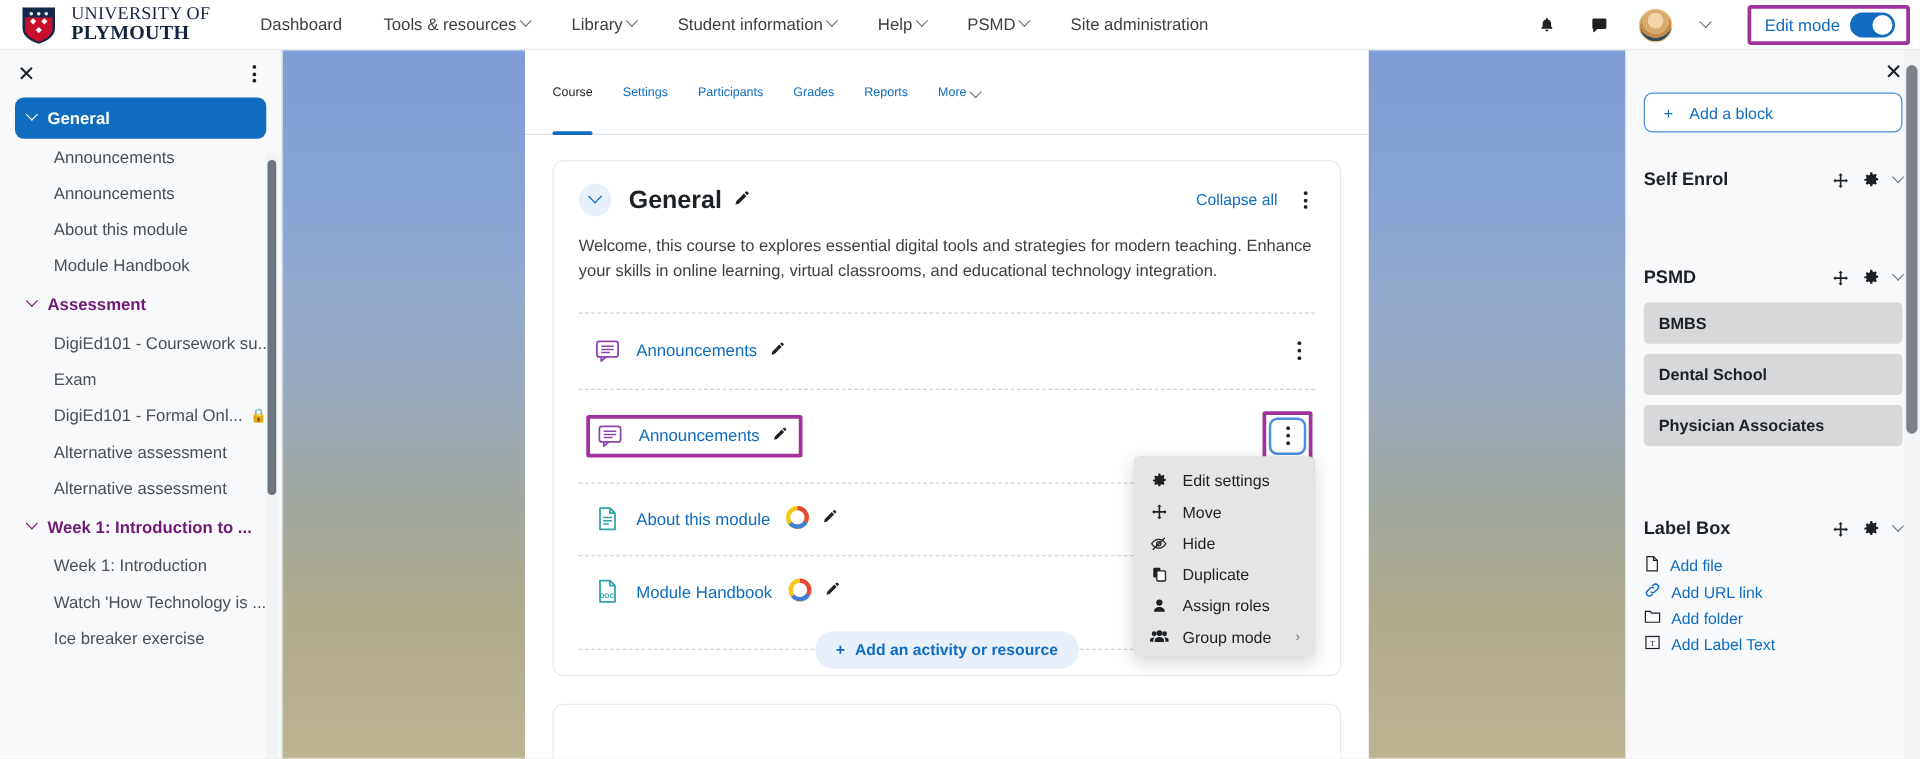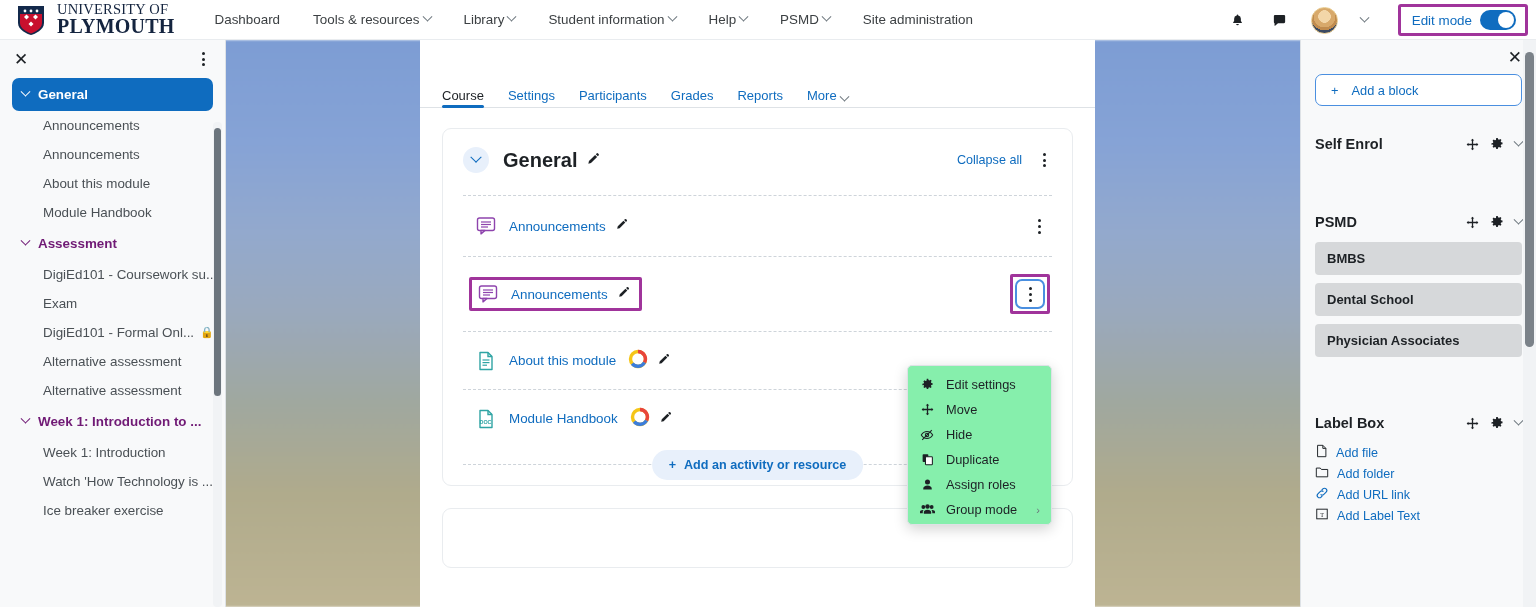--- a/index.html
+++ b/index.html
@@ -37,21 +37,21 @@
   .crest {
     width: 34px; height: 34px; position: relative;
   }
   .brand-text {
     margin-left: 9px;
     font-family: "Liberation Serif", serif;
     line-height: 0.96;
     color: #14243f;
   }
   .brand-l1 { font-size: 14.5px; letter-spacing: .2px; }
-  .brand-l2 { font-size: 20px; font-weight: bold; letter-spacing: .2px; }
+  .brand-l2 { font-size: 16px; font-weight: bold; letter-spacing: .2px; }
 
   #mainnav { display: flex; align-items: center; margin-left: 40px; gap: 33px; }
   .navitem {
     font-size: 13.4px; color: #3c4043; white-space: nowrap;
     cursor: pointer; display: flex; align-items: center; gap: 4px;
   }
   .caret {
     display: inline-block; width: 7px; height: 7px;
     border-right: 1.3px solid #6c757d; border-bottom: 1.3px solid #6c757d;
     transform: rotate(45deg) translate(-2px,-2px);
@@ -135,21 +135,21 @@
     background: #fff;
     z-index: 30;
     overflow: hidden;
   }
   #tabs {
     display: flex; align-items: flex-end; gap: 24px;
     height: 50px; padding: 0 22px; border-bottom: 1px solid #dee2e6;
     margin-top: 18px;
   }
   .tab {
-    font-size: 13px; color: #0f6cbf; padding-bottom: 4px; cursor: pointer;
+    font-size: 10px; color: #0f6cbf; padding-bottom: 27px; cursor: pointer;
     position: relative; white-space: nowrap; display: flex; align-items: flex-end; gap: 4px;
   }
   .tab.active { color: #1d2125; }
   .tab.active::after {
     content: ""; position: absolute; left: 0; right: 0; bottom: -1px;
     height: 3px; background: #0f6cbf; border-radius: 2px;
   }
 
   .card {
     margin: 20px 22px 0 22px;
@@ -219,21 +219,21 @@
   #card2 {
     margin: 22px 22px 0 22px; height: 60px;
     border: 1px solid #e9ecef; border-radius: 9px; background: #fff;
     padding: 18px 20px;
   }
 
   
   #menu {
     position: absolute; left: 907px; top: 365px;
     width: 145px;
-    background: #86efac; border: 1px solid #dee2e6; border-radius: 5px;
+    background: #e5e5e5; border: 1px solid #dee2e6; border-radius: 5px;
     box-shadow: 0 4px 14px rgba(0,0,0,.18);
     padding: 6px 0 2px 0; z-index: 80;
   }
   .mi {
     display: flex; align-items: center; gap: 11px;
     padding: 5px 11px; font-size: 12.8px; color: #1d2125; cursor: pointer;
     white-space: nowrap;
   }
   .mi .mi-ic { width: 16px; display: flex; justify-content: center; flex: none; }
   .mi.danger {
@@ -462,20 +462,21 @@
       </span>
       <span class="spacer"></span>
       <span class="collapse-all">Collapse all</span>
       <span class="kebab-v">
           <i></i>
           <i></i>
           <i></i>
         </span>
     </div>
 
+    <div class="summary">Welcome, this course to explores essential digital tools and strategies for modern teaching. Enhance your skills in online learning, virtual classrooms, and educational technology integration.</div>
 
     <div class="act first">
       <span class="act-icon">
         <svg width="22" height="22" viewBox="0 0 22 22">
             <rect x="2.5" y="3" width="17" height="12.5" rx="2" fill="#fff" stroke="#8e44ad" stroke-width="1.4"></rect>
             <path d="M6 15.5 v3.4 l4 -3.4 z" fill="#fff" stroke="#8e44ad" stroke-width="1.4" stroke-linejoin="round"></path>
             <line x1="6" y1="7" x2="16" y2="7" stroke="#8e44ad" stroke-width="1.2"></line>
             <line x1="6" y1="9.5" x2="16" y2="9.5" stroke="#8e44ad" stroke-width="1.2"></line>
             <line x1="6" y1="12" x2="13" y2="12" stroke="#8e44ad" stroke-width="1.2"></line>
           </svg>
@@ -722,31 +723,31 @@
     </div>
     <div style="margin-top:11px">
       <div class="blk-link">
         <span><svg width="13" height="14" viewBox="0 0 14 16" fill="none" stroke="#1d2125" stroke-width="1.1">
               <path d="M2.5 1.5h6l3.5 3.5v9.5h-9.5z"></path>
               <path d="M8.5 1.5v3.5h3.5"></path>
             </svg></span>
         <span>Add file</span>
       </div>
       <div class="blk-link">
-        <span><svg width="14" height="14" viewBox="0 0 16 16" fill="none" stroke="#1d2125" stroke-width="1.1">
-              <path d="M1.5 3.5h4.5l1.3 1.6h7.2v8.4h-13z"></path>
-            </svg></span>
-        <span>Add folder</span>
-      </div>
-      <div class="blk-link">
         <span><svg width="14" height="14" viewBox="0 0 16 16" fill="none" stroke="#0f6cbf" stroke-width="1.3">
               <path d="M6.4 9.6a2.6 2.6 0 0 0 3.7 0l2.6-2.6a2.6 2.6 0 1 0-3.7-3.7L7.7 4.6"></path>
               <path d="M9.6 6.4a2.6 2.6 0 0 0-3.7 0L3.3 9a2.6 2.6 0 1 0 3.7 3.7l1.3-1.3"></path>
             </svg></span>
         <span>Add URL link</span>
+      </div>
+      <div class="blk-link">
+        <span><svg width="14" height="14" viewBox="0 0 16 16" fill="none" stroke="#1d2125" stroke-width="1.1">
+              <path d="M1.5 3.5h4.5l1.3 1.6h7.2v8.4h-13z"></path>
+            </svg></span>
+        <span>Add folder</span>
       </div>
       <div class="blk-link">
         <span><svg width="14" height="14" viewBox="0 0 16 16" fill="none" stroke="#1d2125" stroke-width="1.1">
               <rect x="2" y="2.5" width="12" height="11"></rect>
               <text x="8" y="11" font-size="7" font-family="Liberation Serif, serif" fill="#1d2125" stroke="none" text-anchor="middle">T</text>
             </svg></span>
         <span>Add Label Text</span>
       </div>
     </div>
   </div>

